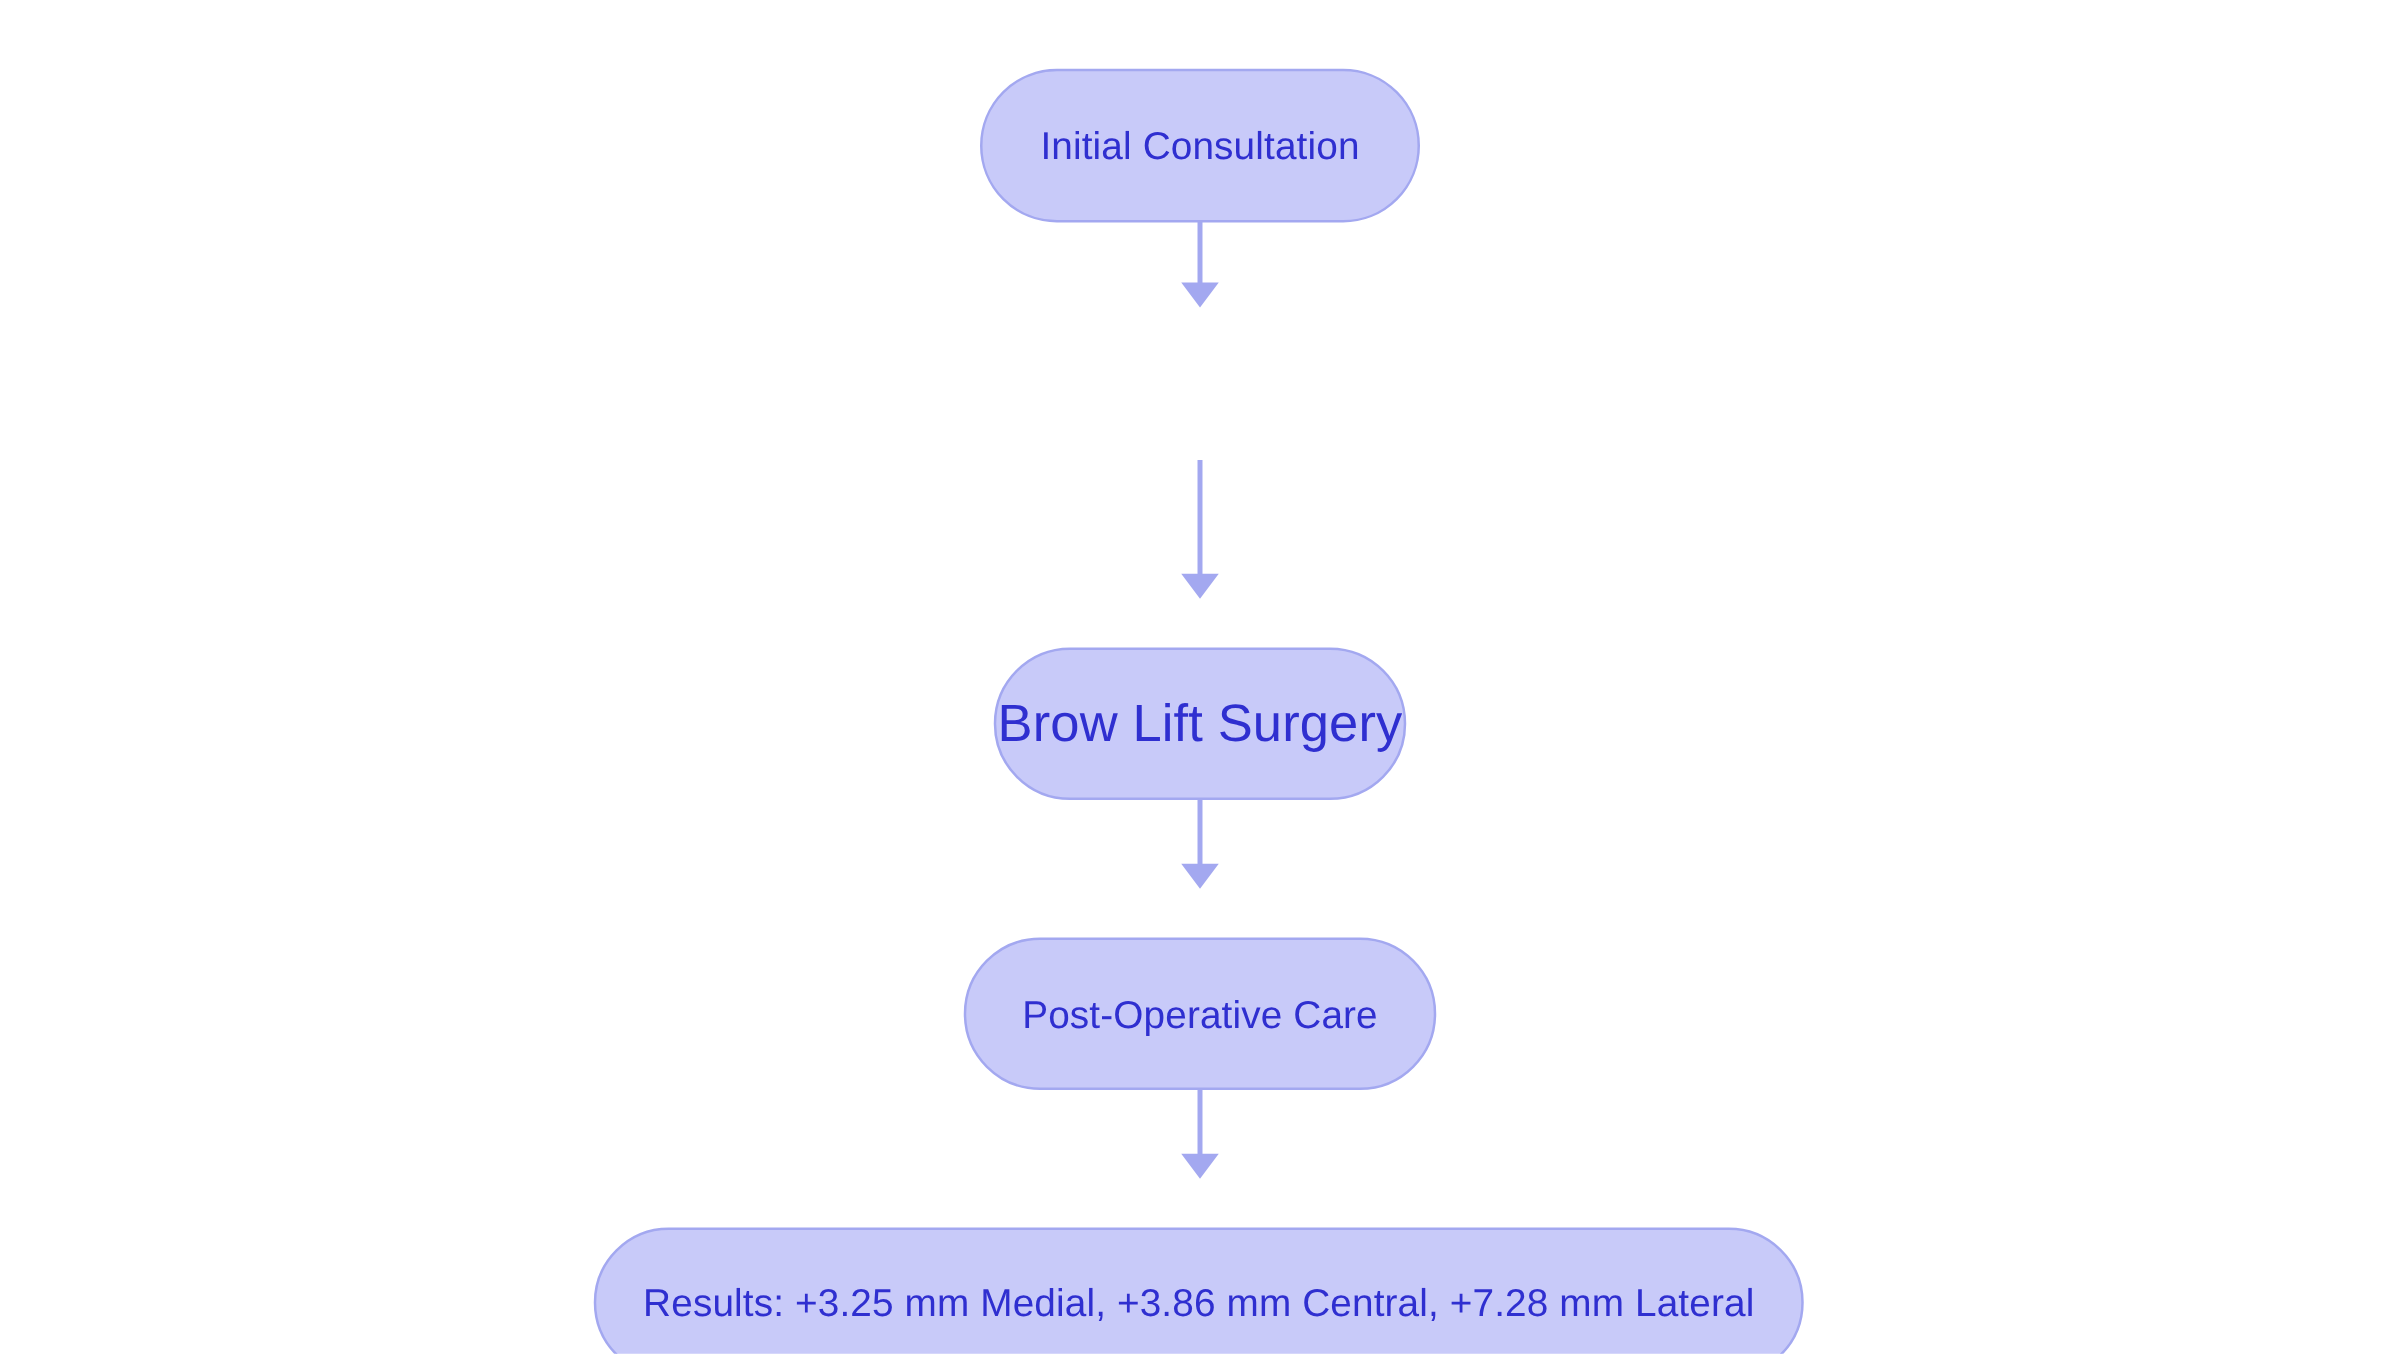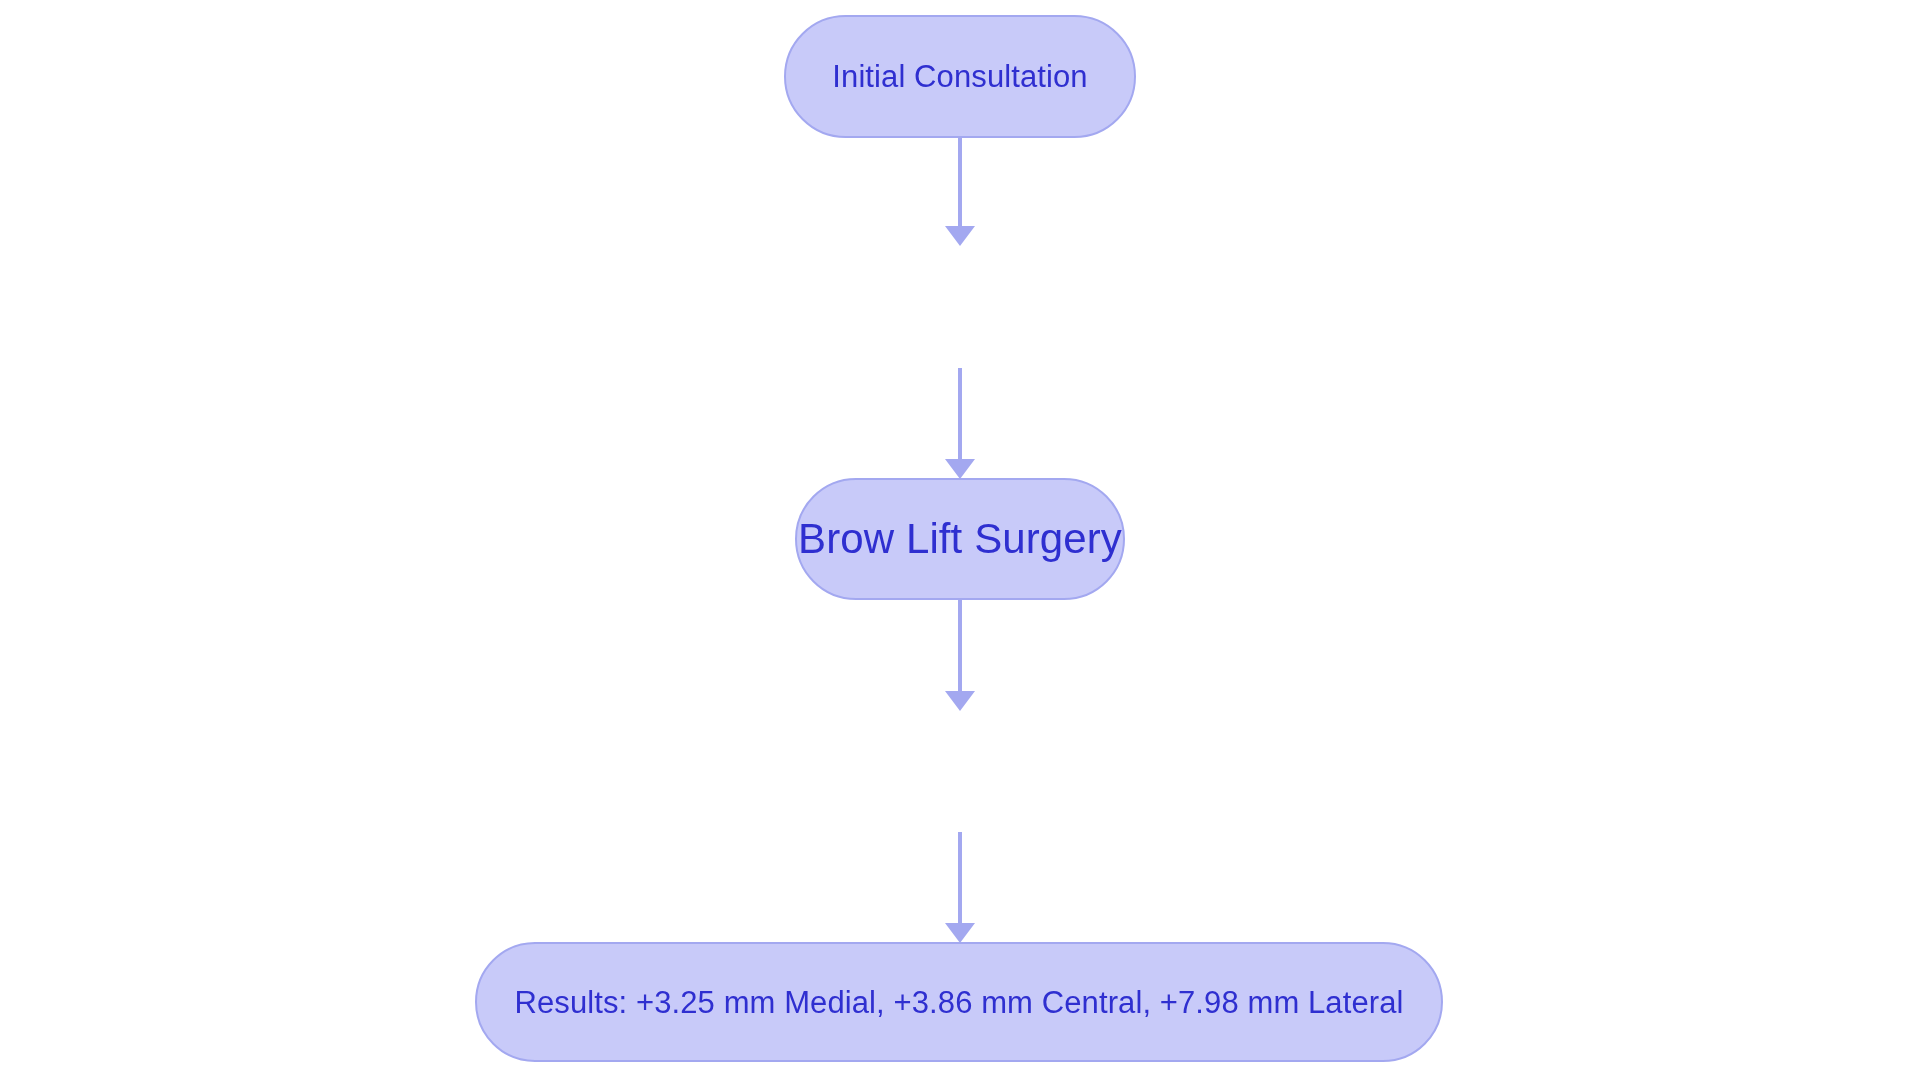--- a/index.html
+++ b/index.html
@@ -28,20 +28,21 @@
     box-sizing: border-box;
     display: flex;
     align-items: center;
     justify-content: center;
     background: #c8caf9;
     border: 2px solid #a3a8f0;
     border-radius: 9999px;
     color: #2f2fd0;
     white-space: nowrap;
     letter-spacing: 0.1px;
+    margin-top: 40px;
   }
   .node-label {
     color: #2f2fd0;
     line-height: 1;
     pointer-events: none;
   }
 
   
   #node-0 {
     left: 784px;  top: 15px;   width: 352px; height: 123px;
@@ -114,18 +115,21 @@
 
   <div class="node" id="node-0">
     <span class="node-label">Initial Consultation</span>
   </div>
 
 
   <div class="node" id="node-2">
     <span class="node-label">Brow Lift Surgery</span>
   </div>
 
+  <div class="node" id="node-3">
+    <span class="node-label">Post-Operative Care</span>
+  </div>
 
   <div class="node" id="node-4">
-    <span class="node-label">Results: +3.25 mm Medial, +3.86 mm Central, +7.98 mm Lateral</span>
+    <span class="node-label">Results: +3.25 mm Medial, +3.86 mm Central, +7.28 mm Lateral</span>
   </div>
 
 </div>
 
 </body></html>

